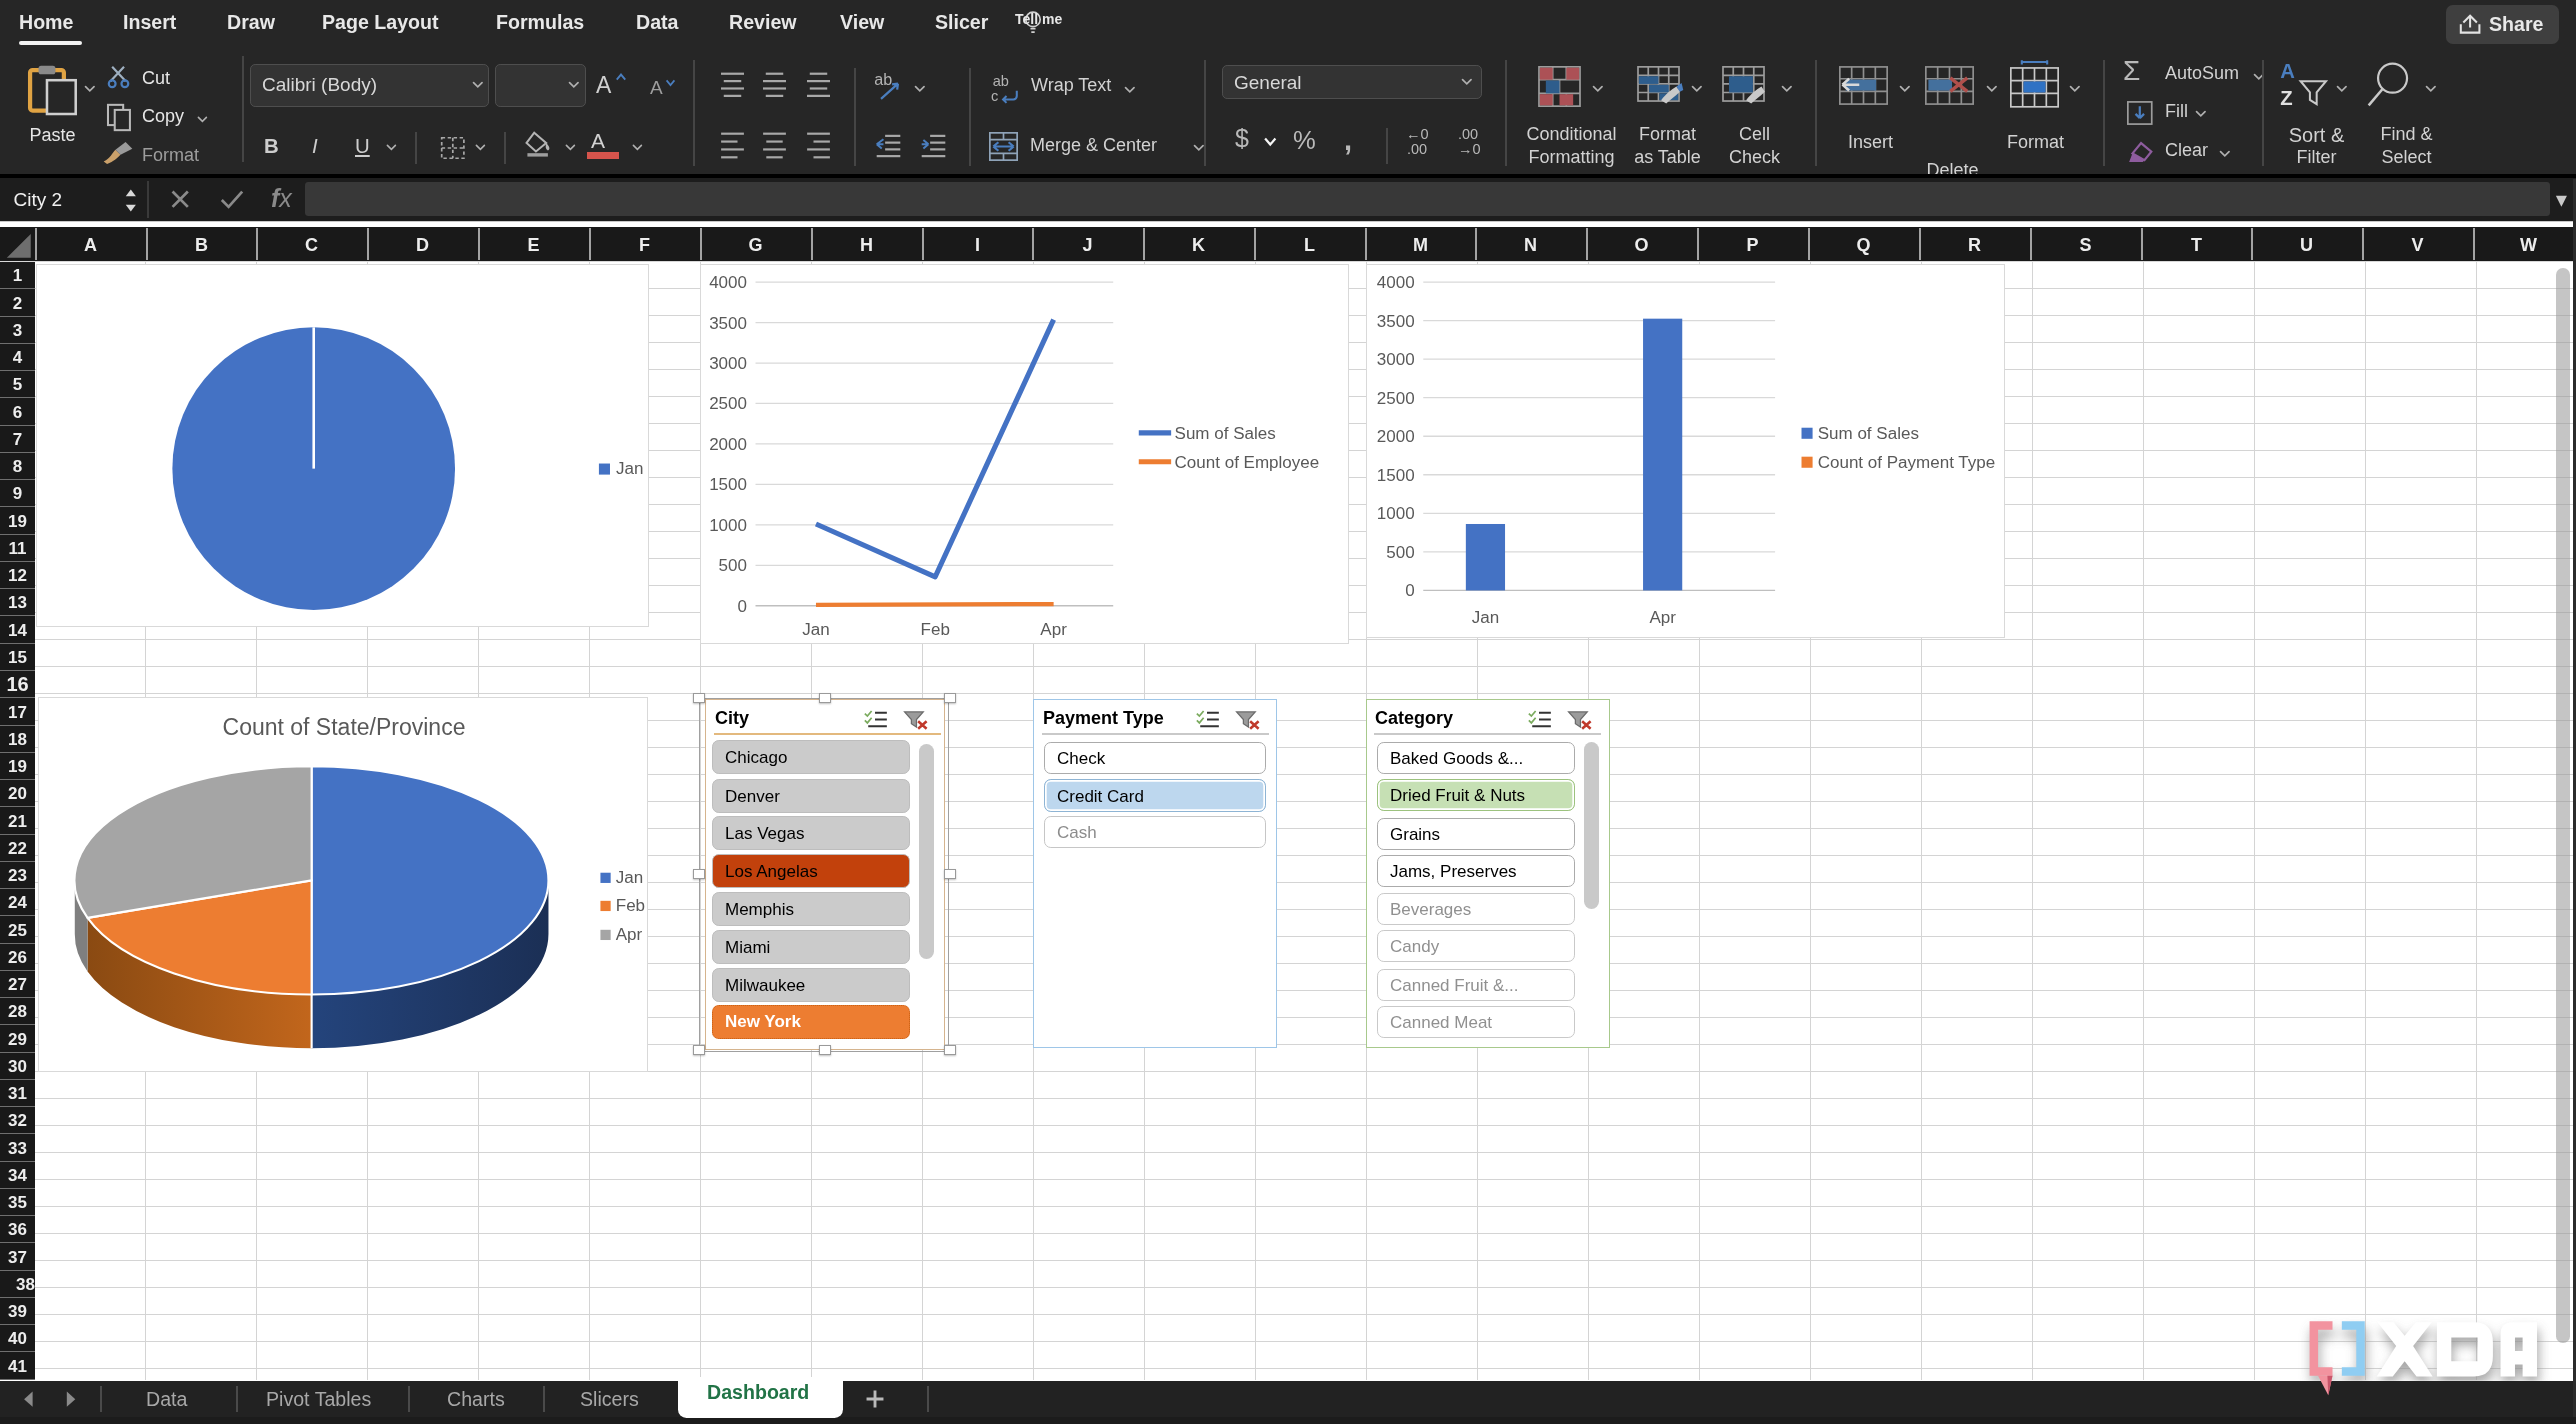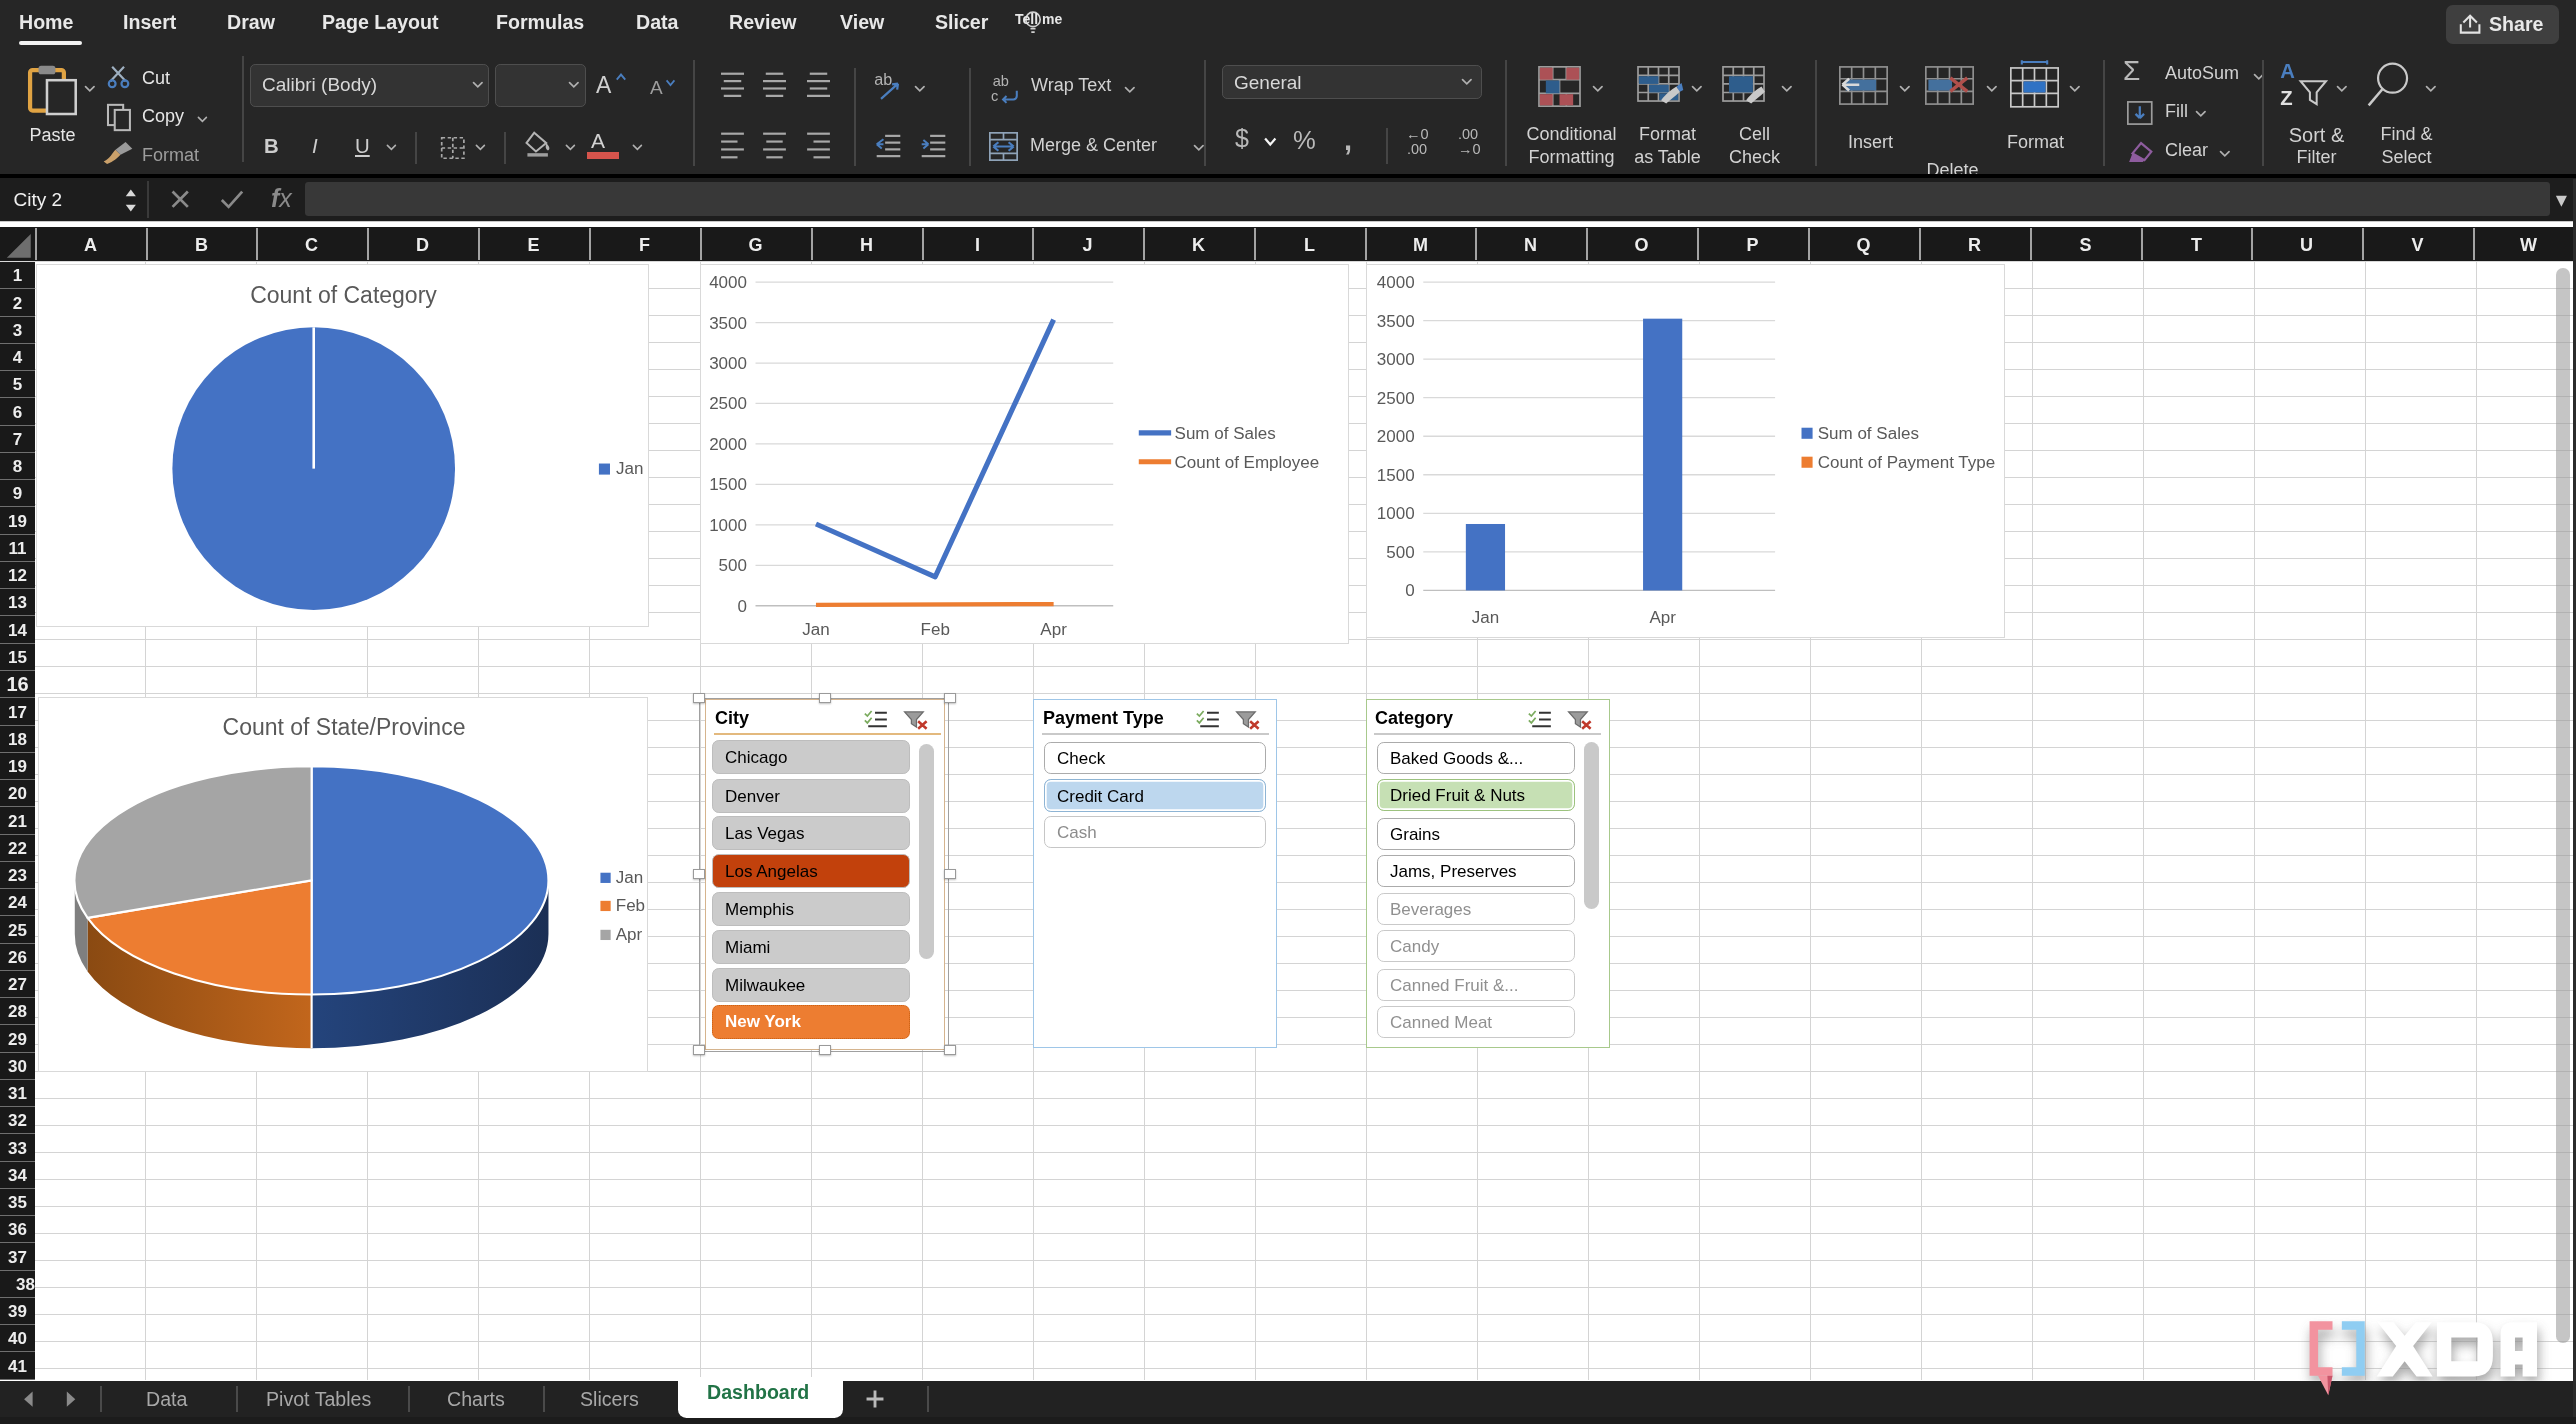--- a/index.html
+++ b/index.html
@@ -470,21 +470,20 @@
 <div class="abs" style="left:0;top:1135px;width:35px;height:27px;line-height:27px;text-align:center;color:#ededed;font-size:17px;font-weight:700;border-bottom:1.7px solid #6f6f6f">33</div>
 <div class="abs" style="left:0;top:1162px;width:35px;height:27px;line-height:27px;text-align:center;color:#ededed;font-size:17px;font-weight:700;border-bottom:1.7px solid #6f6f6f">34</div>
 <div class="abs" style="left:0;top:1189px;width:35px;height:27px;line-height:27px;text-align:center;color:#ededed;font-size:17px;font-weight:700;border-bottom:1.7px solid #6f6f6f">35</div>
 <div class="abs" style="left:0;top:1216px;width:35px;height:27px;line-height:27px;text-align:center;color:#ededed;font-size:17px;font-weight:700;border-bottom:1.7px solid #6f6f6f">36</div>
 <div class="abs" style="left:0;top:1244px;width:35px;height:27px;line-height:27px;text-align:center;color:#ededed;font-size:17px;font-weight:700;border-bottom:1.7px solid #6f6f6f">37</div>
 <div class="abs" style="left:0;top:1271px;width:35px;height:27px;line-height:27px;text-align:right;color:#ededed;font-size:17px;font-weight:700;border-bottom:1.7px solid #6f6f6f">38</div>
 <div class="abs" style="left:0;top:1298px;width:35px;height:27px;line-height:27px;text-align:center;color:#ededed;font-size:17px;font-weight:700;border-bottom:1.7px solid #6f6f6f">39</div>
 <div class="abs" style="left:0;top:1325px;width:35px;height:27px;line-height:27px;text-align:center;color:#ededed;font-size:17px;font-weight:700;border-bottom:1.7px solid #6f6f6f">40</div>
 <div class="abs" style="left:0;top:1353px;width:35px;height:27px;line-height:27px;text-align:center;color:#ededed;font-size:17px;font-weight:700;border-bottom:1.7px solid #6f6f6f">41</div>
 <div class="abs" style="left:36px;top:264px;width:613px;height:363px;background:#fff;border:1.7px solid #d9d9d9">
-<div class="ctitle" style="left:0;width:613px;top:17px;text-align:center">Count of Category</div>
 <svg style="left:0;top:0" width="613" height="363" viewBox="0 0 720 426">
 <circle cx="325" cy="239" r="166" fill="#4472c4"></circle>
 <line x1="325" y1="239" x2="325" y2="73" stroke="#fff" stroke-width="3"></line>
 <rect x="660" y="233" width="13" height="13" fill="#4472c4"></rect>
 <text x="680" y="245" class="ctext" fill="#595959" font-size="20" font-family="Liberation Sans">Jan</text>
 </svg>
     </div>
 <div class="abs" style="left:700px;top:264px;width:649px;height:380px;background:#fff;border:1.7px solid #d9d9d9">
       <svg style="left:0;top:0" width="649" height="380" viewBox="0 0 762 446">
         <line x1="64" y1="400.0" x2="484" y2="400.0" stroke="#bfbfbf" stroke-width="1.5"></line>

